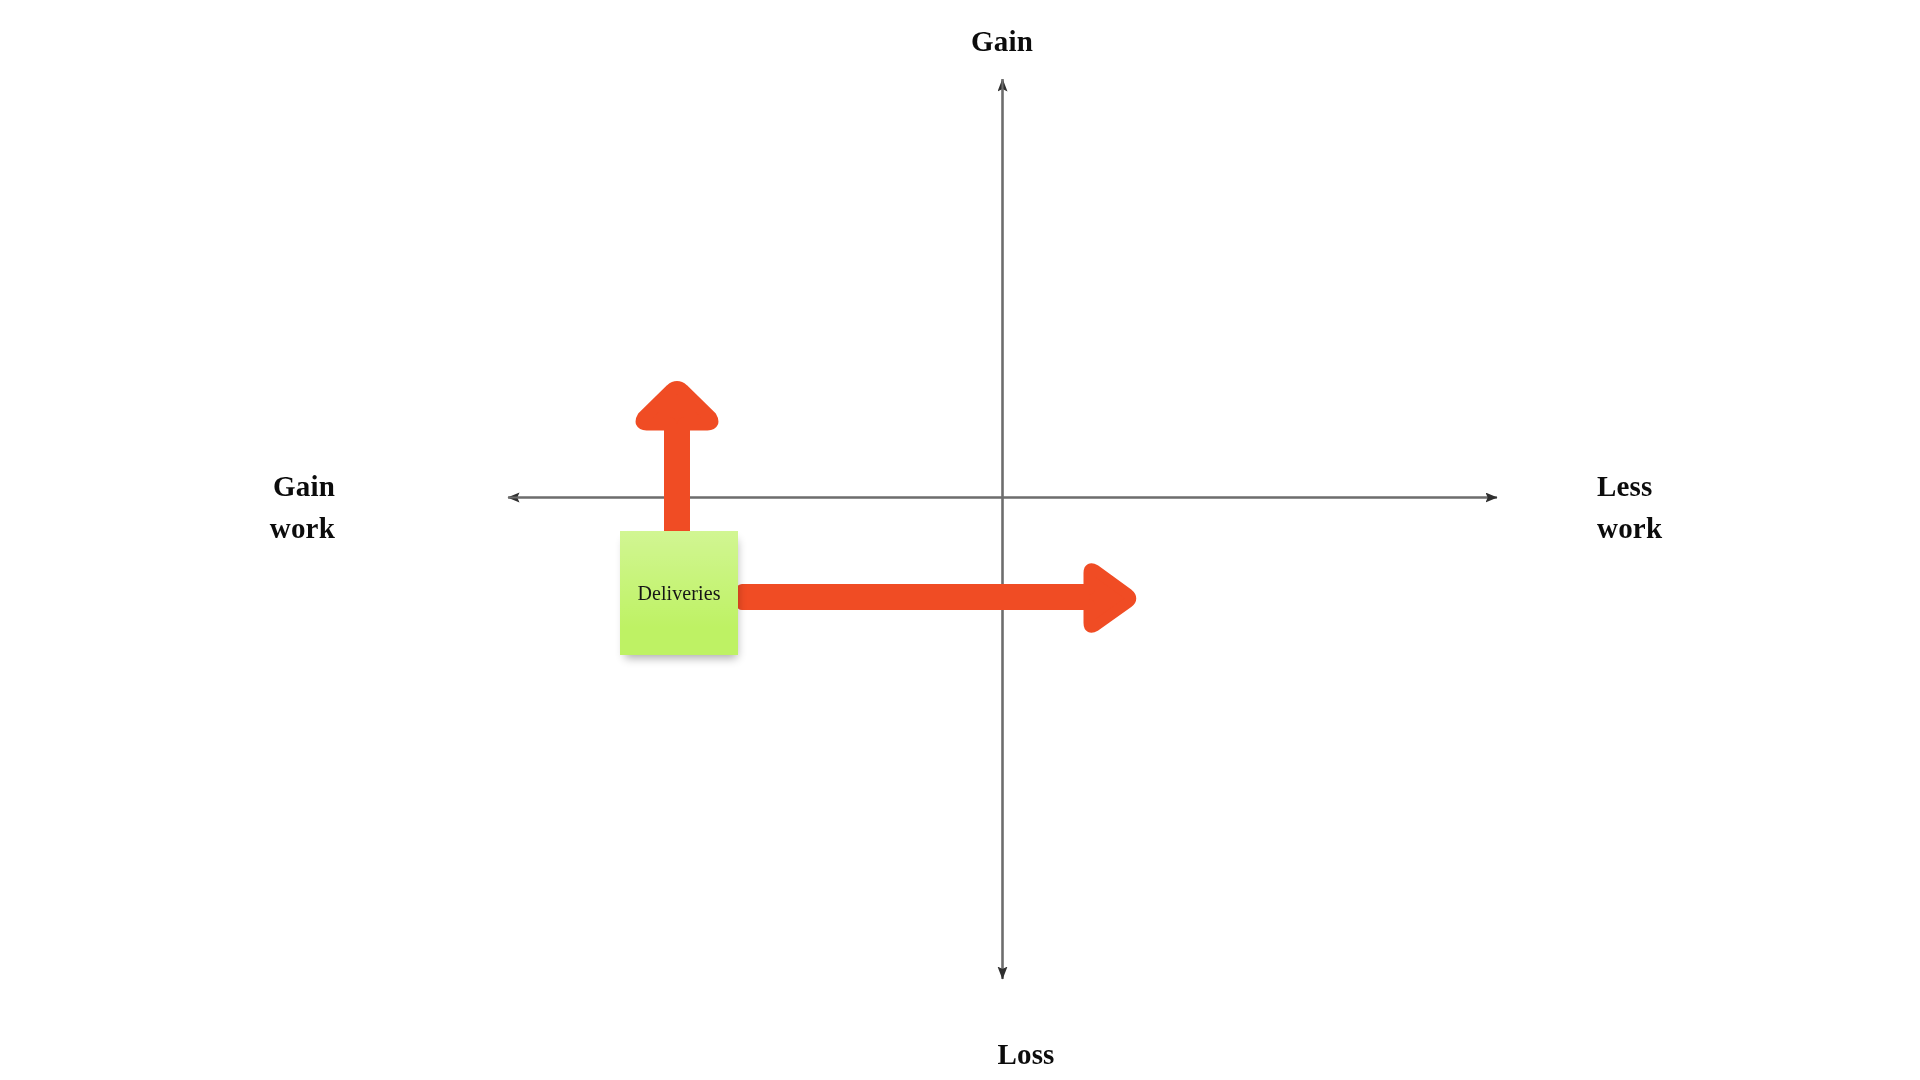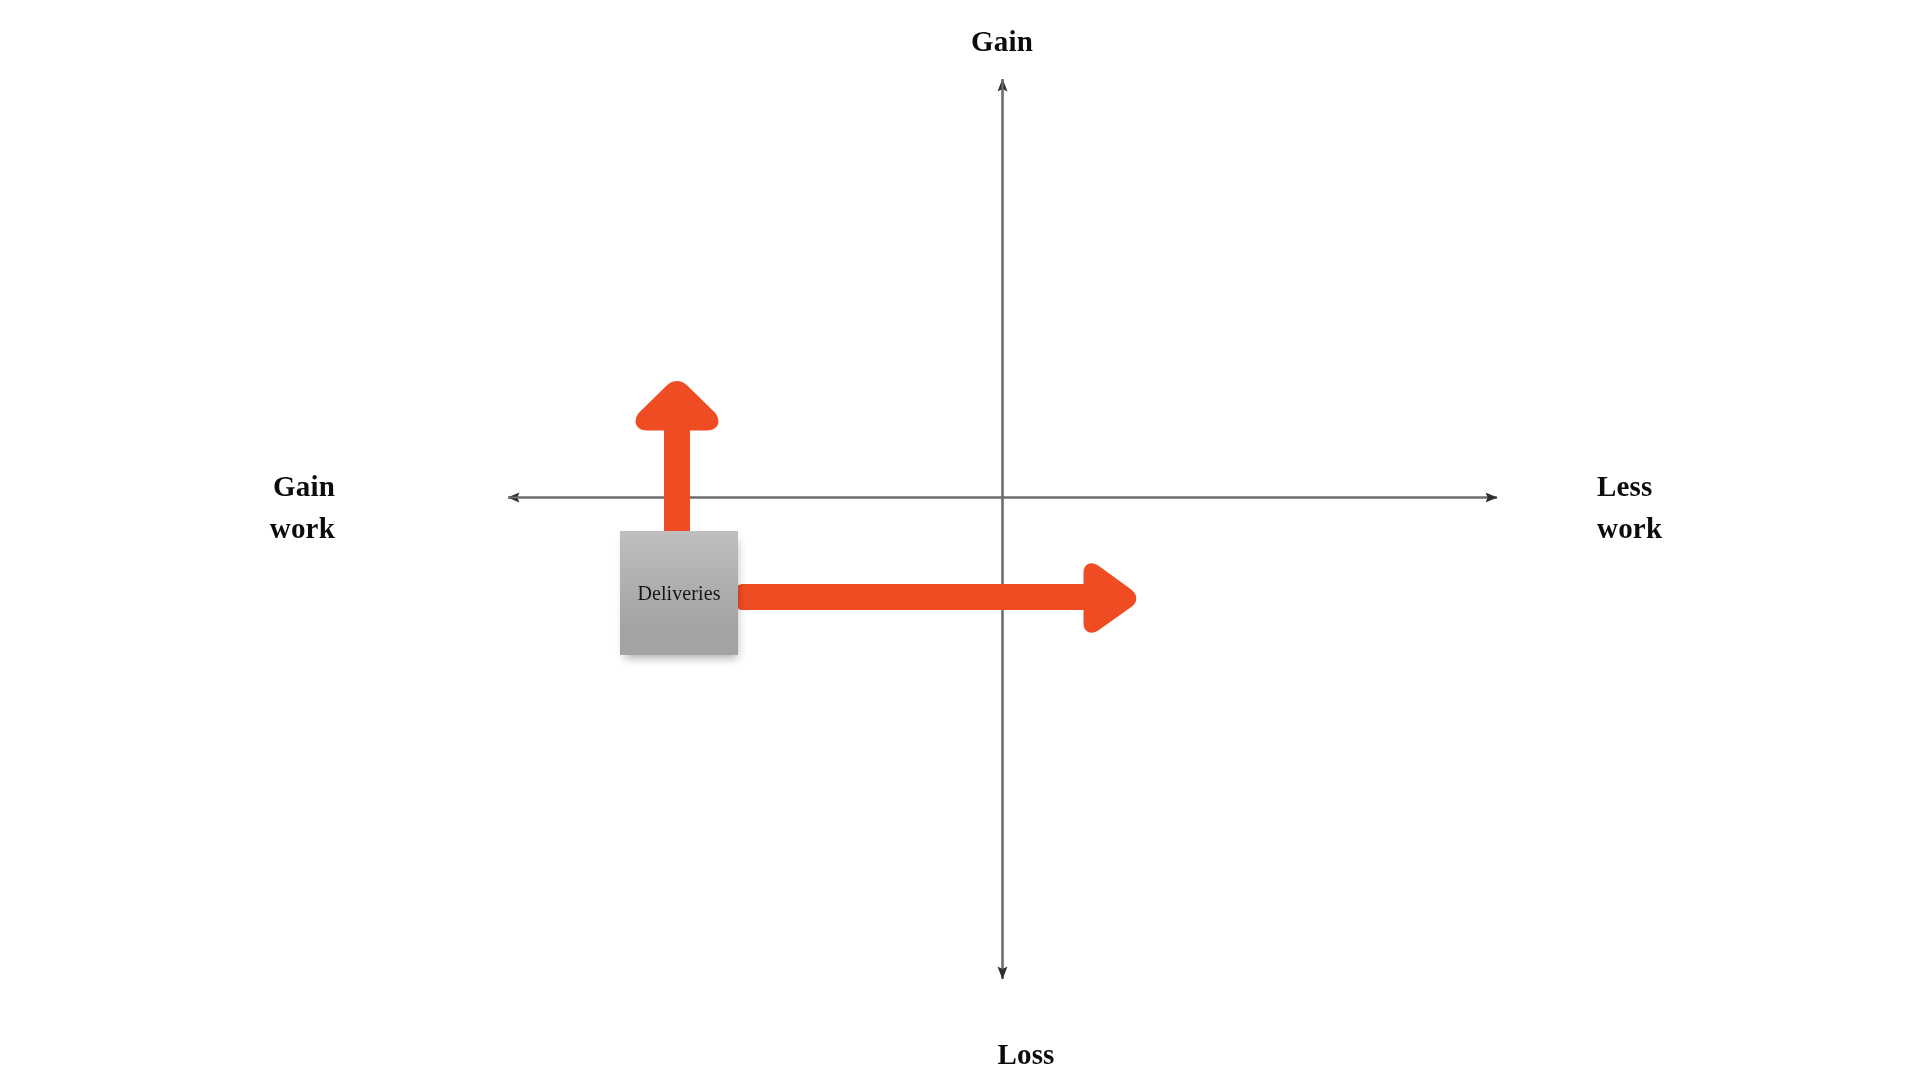--- a/index.html
+++ b/index.html
@@ -70,21 +70,21 @@
     width: 260px;
   }
 
   
   .sticky {
     position: absolute;
     left: 620px;
     top: 531px;
     width: 118px;
     height: 124px;
-    background: #a3a3a3;
+    background: #bef264;
     box-shadow: 2px 6px 9px -3px rgba(0,0,0,0.33);
     display: flex;
     align-items: center;
     justify-content: center;
     z-index: 6;
   }
   .sticky-sheen {
     position: absolute;
     left: 0; right: 0; top: 0;
     height: 78%;

